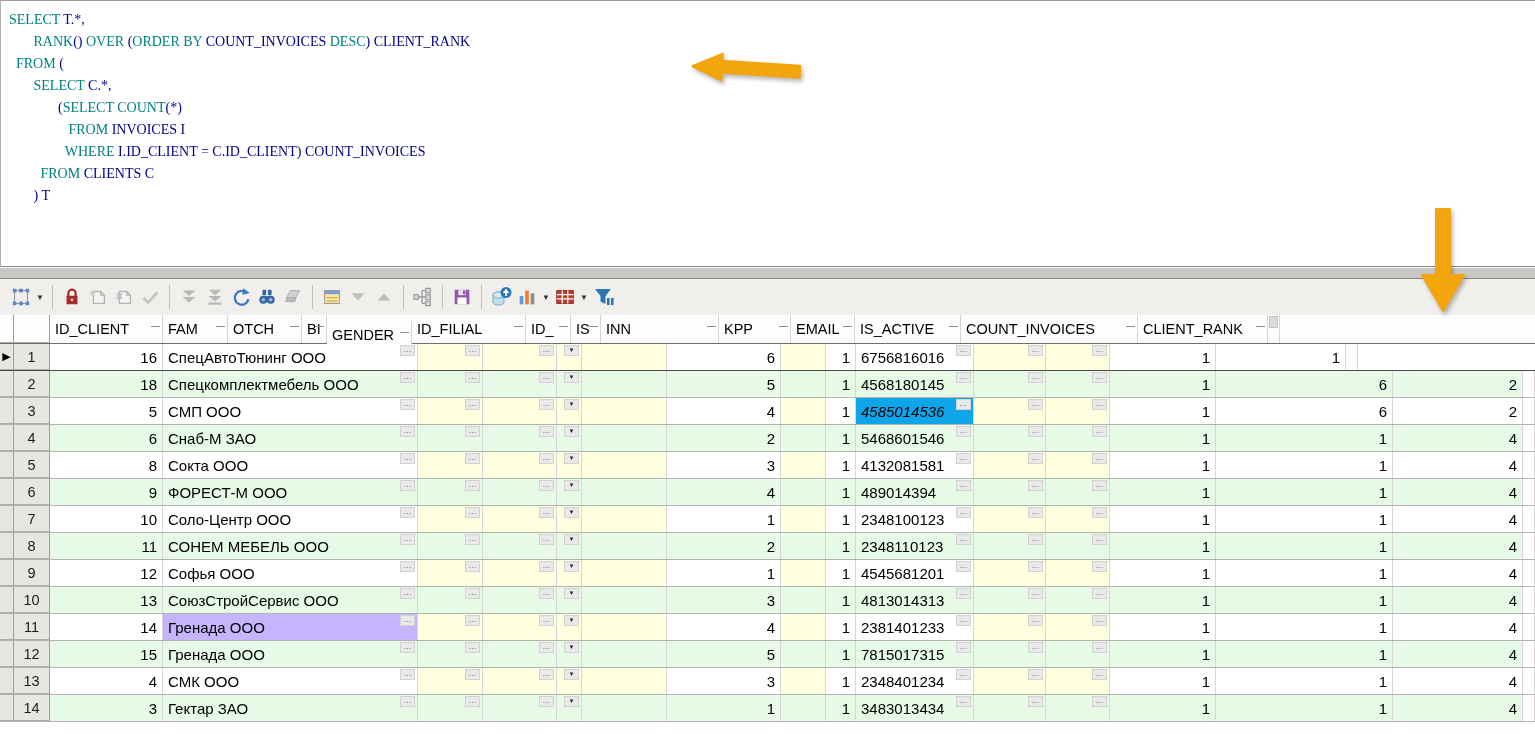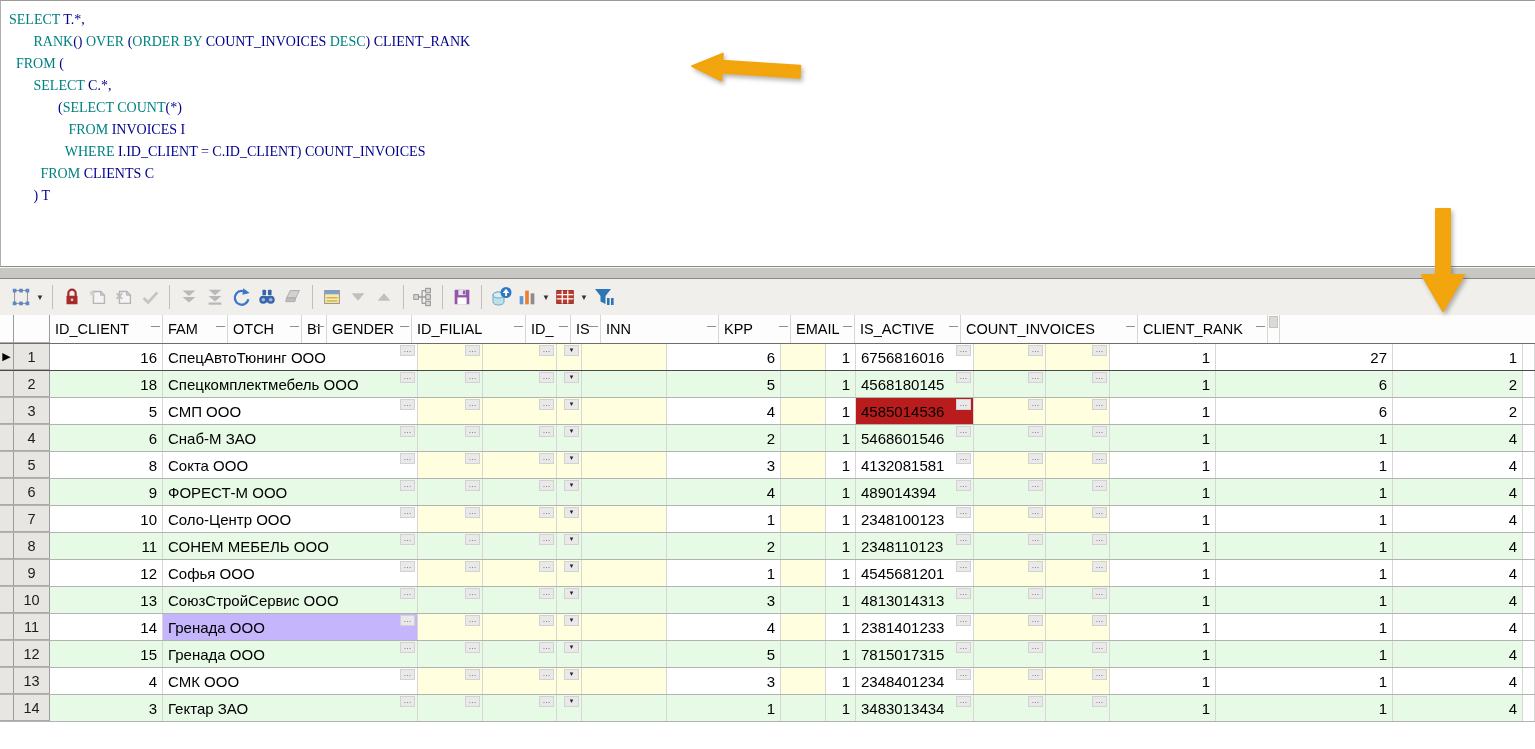--- a/index.html
+++ b/index.html
@@ -235,21 +235,21 @@
           <span class="dash"></span>
         </div>
         <div class="gcell" style="width: 74px; flex: 0 0 74px;">
           <span>OTCH</span>
           <span class="dash"></span>
         </div>
         <div class="gcell" style="width: 25px; flex: 0 0 25px;">
           <span>BI</span>
           <span class="dash"></span>
         </div>
-        <div class="gcell" style="width: 85px; flex: 0 0 85px;">
+        <div class="gcell" style="width: 85px; flex: 0 0 85px; margin-top: 6px;">
           <span>GENDER</span>
           <span class="dash"></span>
         </div>
         <div class="gcell" style="width: 114px; flex: 0 0 114px;">
           <span>ID_FILIAL</span>
           <span class="dash"></span>
         </div>
         <div class="gcell" style="width: 45px; flex: 0 0 45px;">
           <span>ID_</span>
           <span class="dash"></span>
@@ -321,23 +321,20 @@
         </div>
         <div class="gcell" style="width: 72px; flex: 0 0 72px; background: rgb(255, 255, 224);">
           <span class="btn">…</span>
         </div>
         <div class="gcell" style="width: 64px; flex: 0 0 64px; background: rgb(255, 255, 224);">
           <span class="btn">…</span>
         </div>
         <div class="gcell ra" style="width: 106px; flex: 0 0 106px; background: rgb(255, 255, 255);">
           <span>1</span>
         </div>
-        <div class="gcell ra" style="width: 177px; flex: 0 0 177px; background: rgb(255, 255, 255);">
-          <span>27</span>
-        </div>
         <div class="gcell ra" style="width: 130px; flex: 0 0 130px; background: rgb(255, 255, 255);">
           <span>1</span>
         </div>
         <div class="gcell" style="width: 12px; flex: 0 0 12px; background: rgb(255, 255, 255);"></div>
       </div>
       <div class="grow">
         <div class="gcell fixed" style="width: 14px; flex: 0 0 14px;"></div>
         <div class="gcell fixed" style="width: 36px; flex: 0 0 36px;">2</div>
         <div class="gcell ra" style="width: 113px; flex: 0 0 113px; background: rgb(230, 250, 230);">
           <span>18</span>
@@ -404,21 +401,21 @@
           <span class="btn dd">▾</span>
         </div>
         <div class="gcell" style="width: 85px; flex: 0 0 85px; background: rgb(255, 255, 224);"></div>
         <div class="gcell ra" style="width: 114px; flex: 0 0 114px; background: rgb(255, 255, 255);">
           <span>4</span>
         </div>
         <div class="gcell" style="width: 45px; flex: 0 0 45px; background: rgb(255, 255, 224);"></div>
         <div class="gcell ra" style="width: 30px; flex: 0 0 30px; background: rgb(255, 255, 255);">
           <span>1</span>
         </div>
-        <div class="gcell" style="width: 118px; flex: 0 0 118px; background: #b91c1c;">
+        <div class="gcell" style="width: 118px; flex: 0 0 118px; background: #0ea5e9; font-style: italic;">
           <span>4585014536</span>
           <span class="btn">…</span>
         </div>
         <div class="gcell" style="width: 72px; flex: 0 0 72px; background: rgb(255, 255, 224);">
           <span class="btn">…</span>
         </div>
         <div class="gcell" style="width: 64px; flex: 0 0 64px; background: rgb(255, 255, 224);">
           <span class="btn">…</span>
         </div>
         <div class="gcell ra" style="width: 106px; flex: 0 0 106px; background: rgb(255, 255, 255);">

